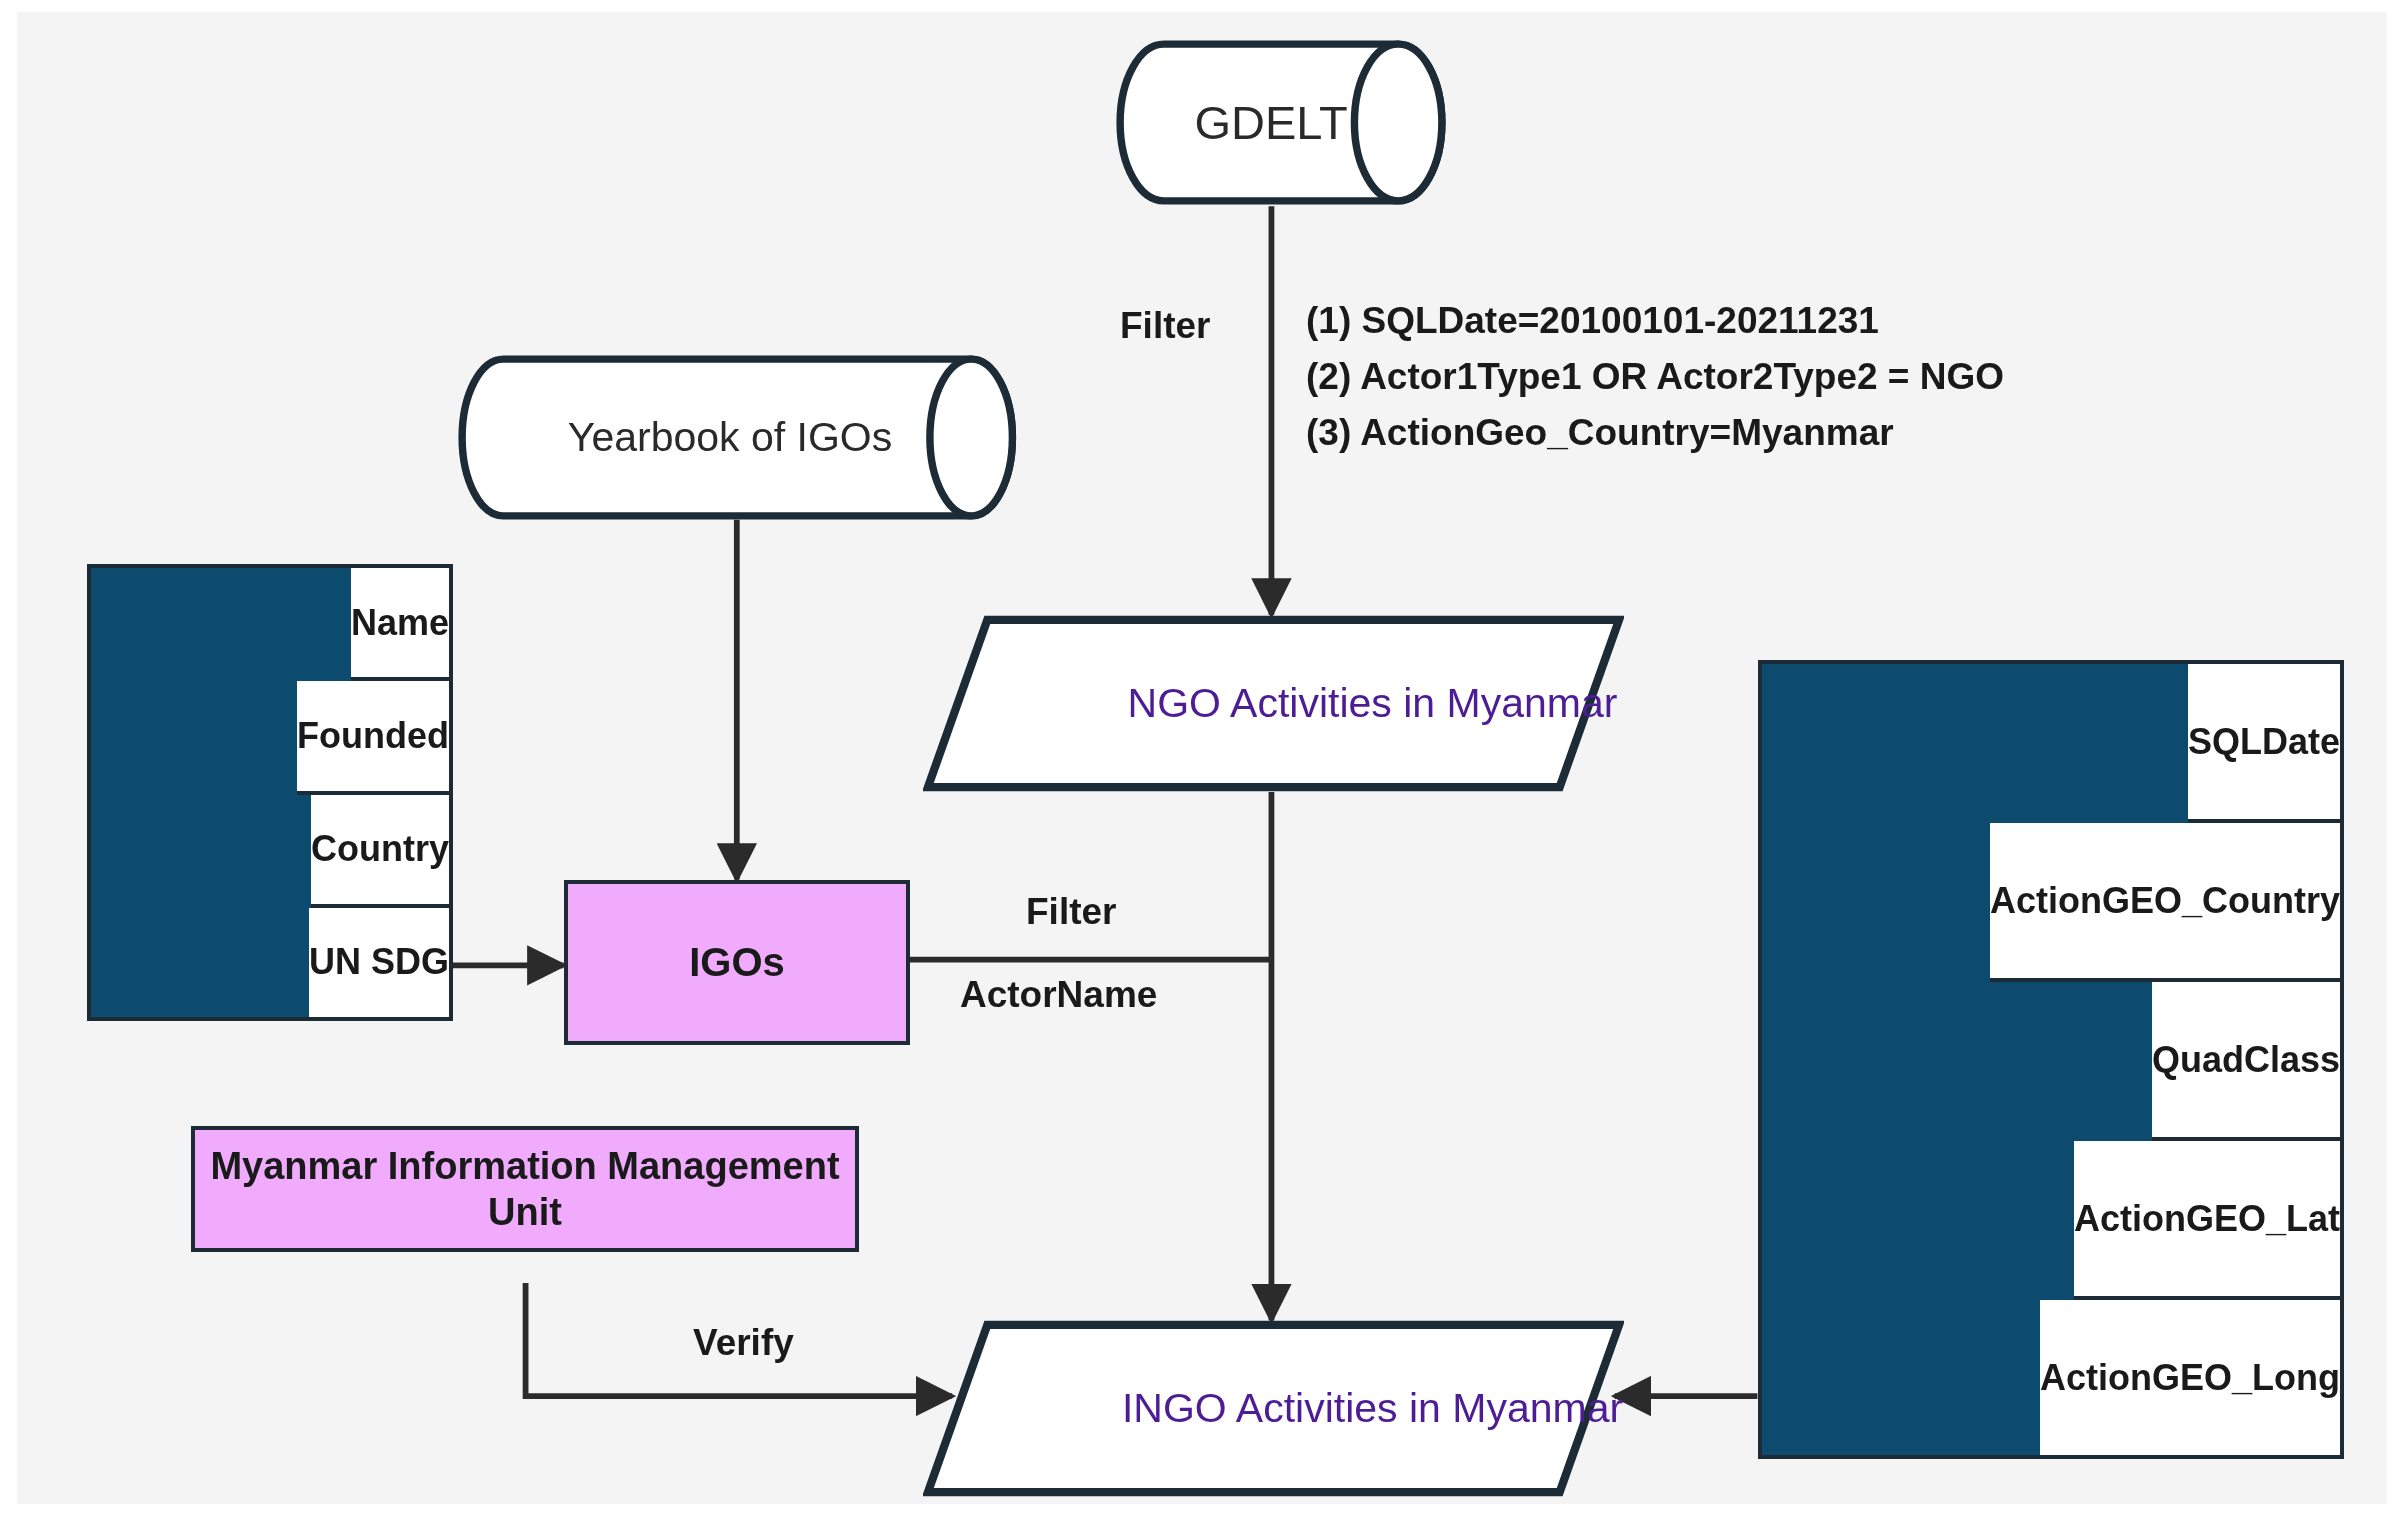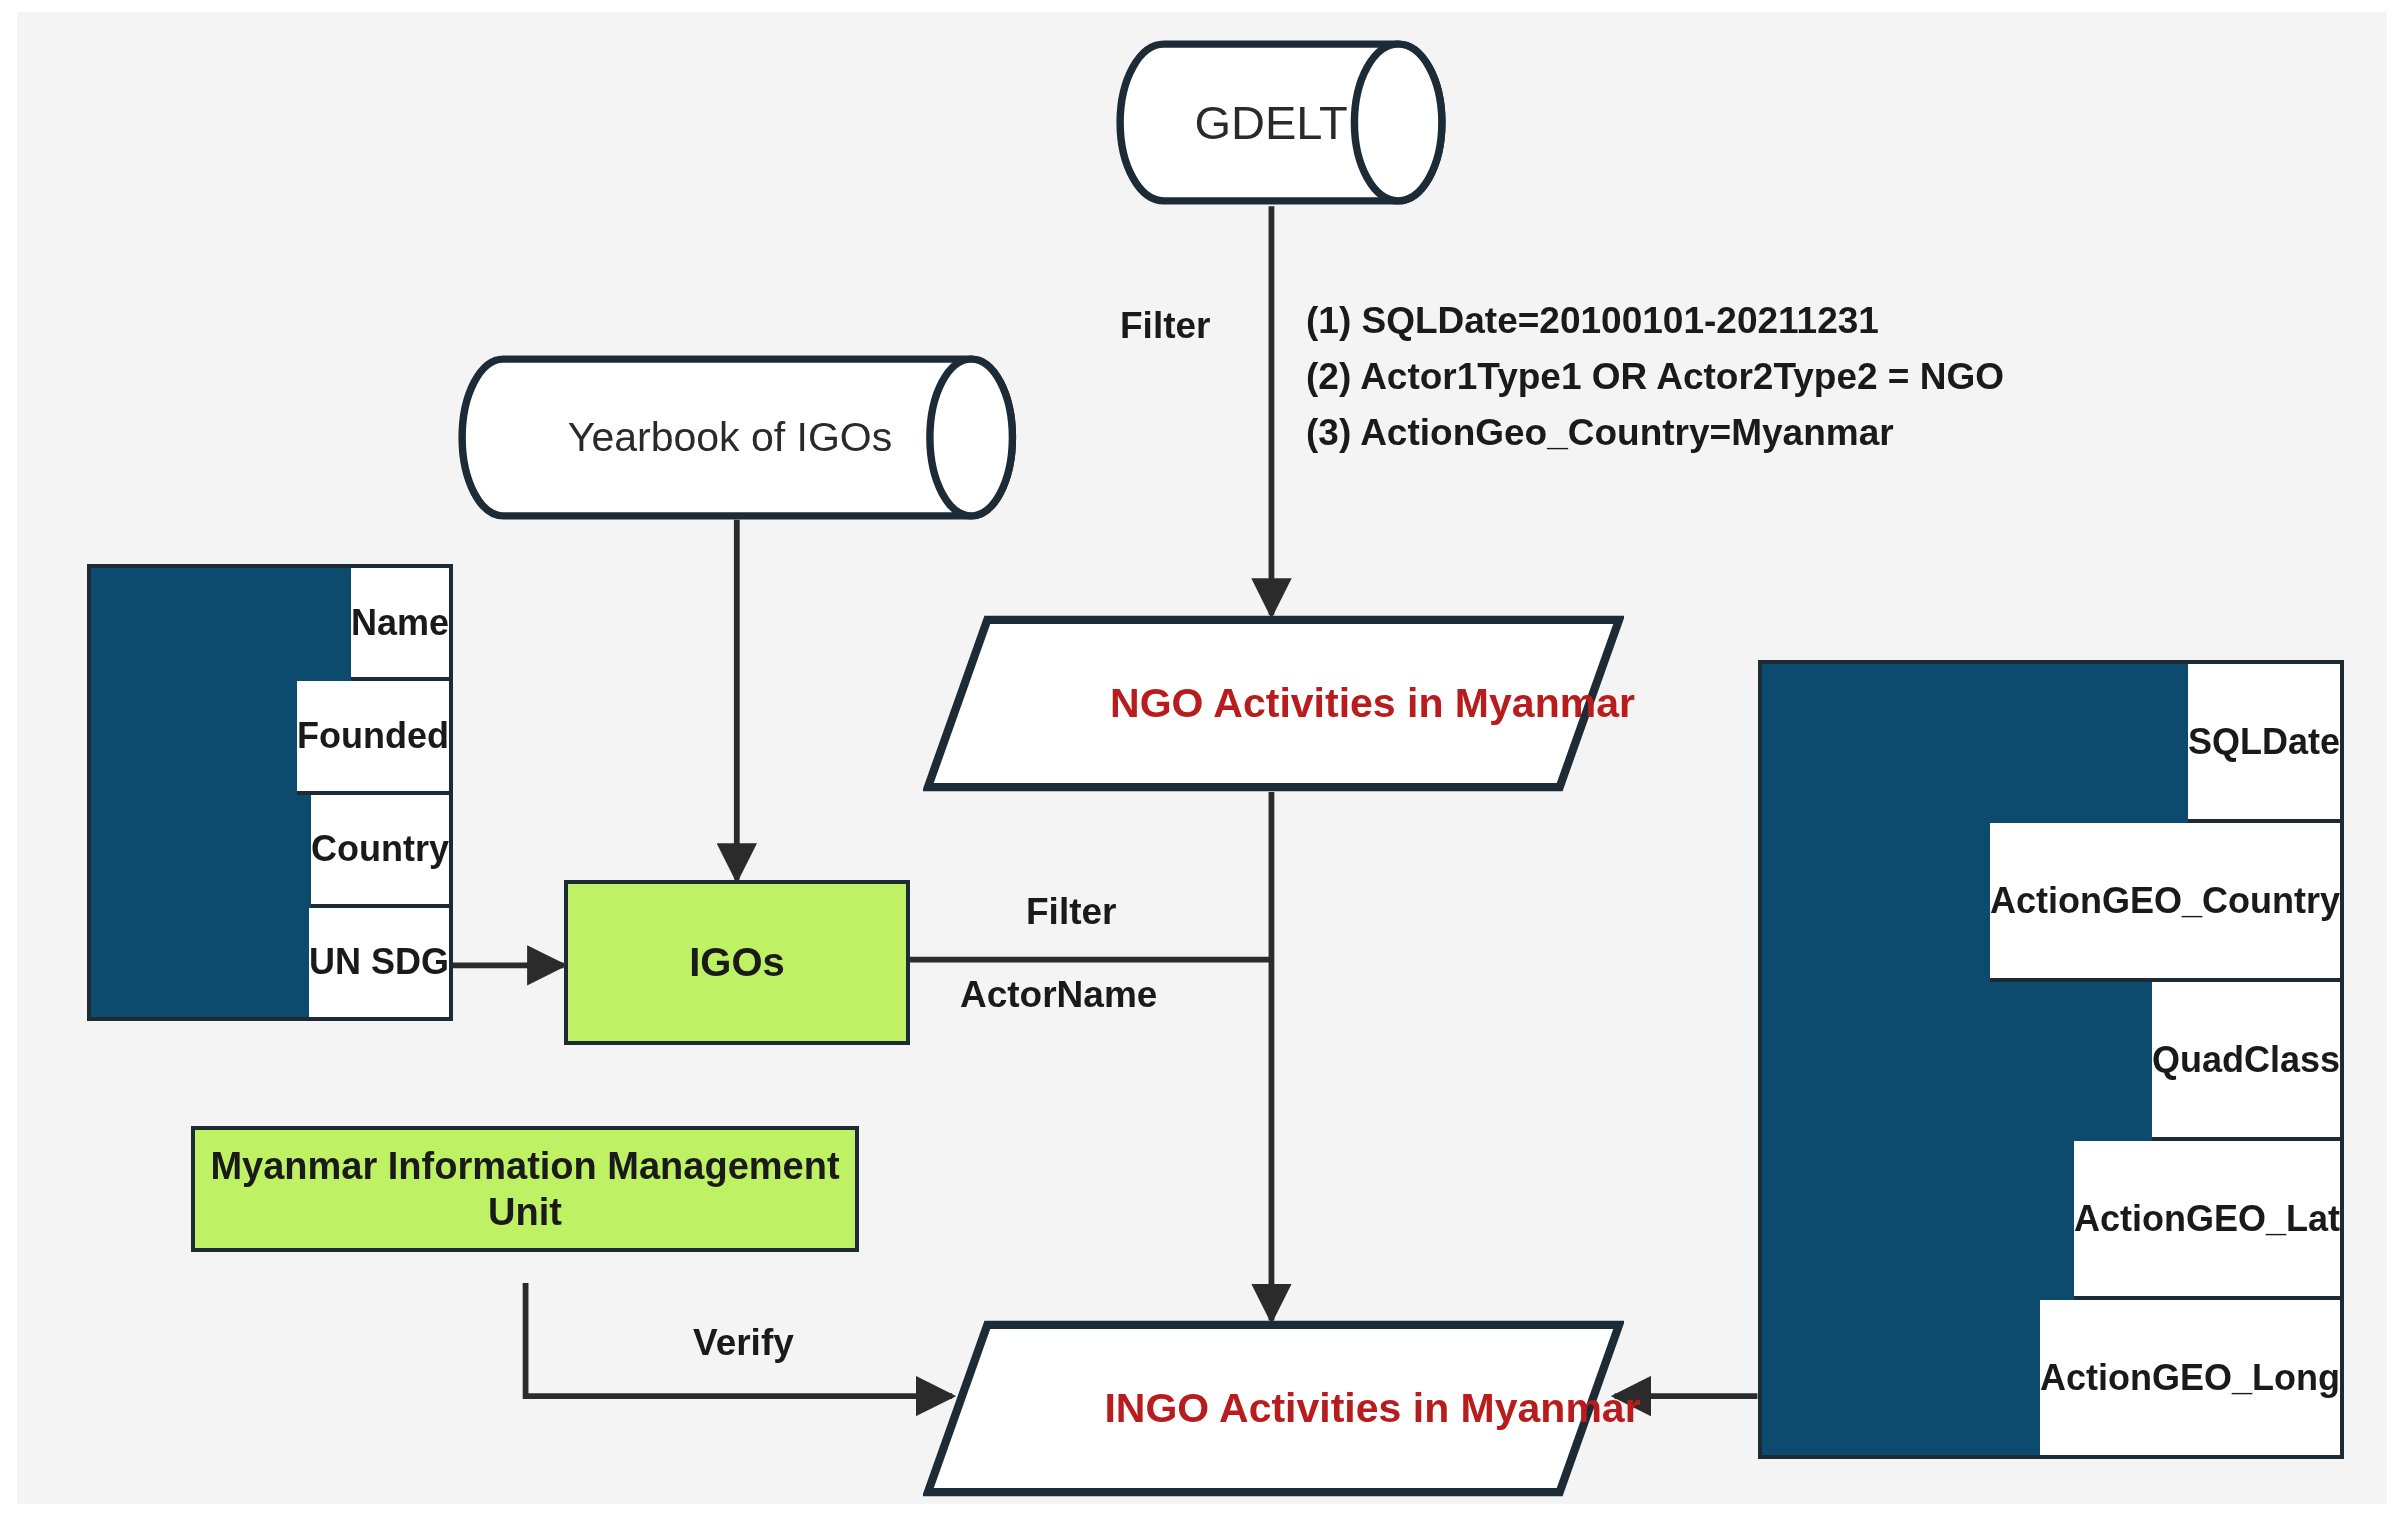--- a/index.html
+++ b/index.html
@@ -6,21 +6,21 @@
   body{font-family:"Liberation Sans", sans-serif;}
 
   #root{position:relative;width:2401px;height:1519px;background:#ffffff;overflow:hidden;}
   #canvas{position:absolute;left:16.5px;top:11.6px;width:2370px;height:1492px;background:#f4f4f4;}
 
   
   .node{position:absolute;box-sizing:border-box;}
 
   
   .rect{
-    background:#bef264;
+    background:#f0abfc;
     border:4.1px solid #1d2b36;
     display:flex;align-items:center;justify-content:center;
     text-align:center;
     color:#1a1a1a;
     font-weight:bold;
   }
 
   
   .attr-table{
     position:absolute;
@@ -51,21 +51,21 @@
     padding-right:28px;
   }
 
   
   .par{position:absolute;}
   .par svg{position:absolute;left:0;top:0;width:100%;height:100%;}
   .par .par-label{
     position:absolute;left:0;top:0;width:100%;height:100%;
     display:flex;align-items:center;justify-content:center;
     text-align:center;line-height:1.22;
-    color:#b91c1c;font-weight:bold;
+    color:#4c1d95;font-weight:normal;
   }
 
   
   #edges{position:absolute;left:0;top:0;width:2401px;height:1519px;pointer-events:none;}
 
   
   .lbl{position:absolute;color:#1a1a1a;font-weight:bold;white-space:pre;}
   .filter-list{position:absolute;color:#1a1a1a;font-weight:bold;line-height:1.52;}
   .filter-list div{white-space:pre;}
 </style>

